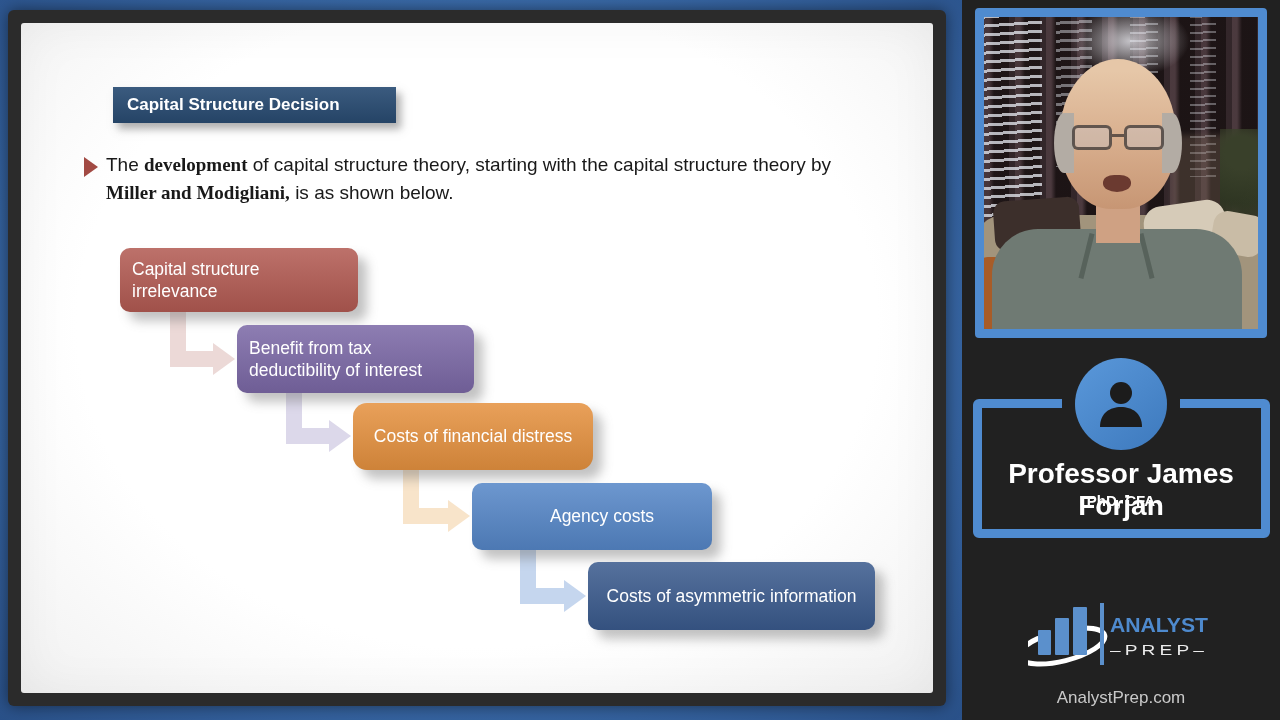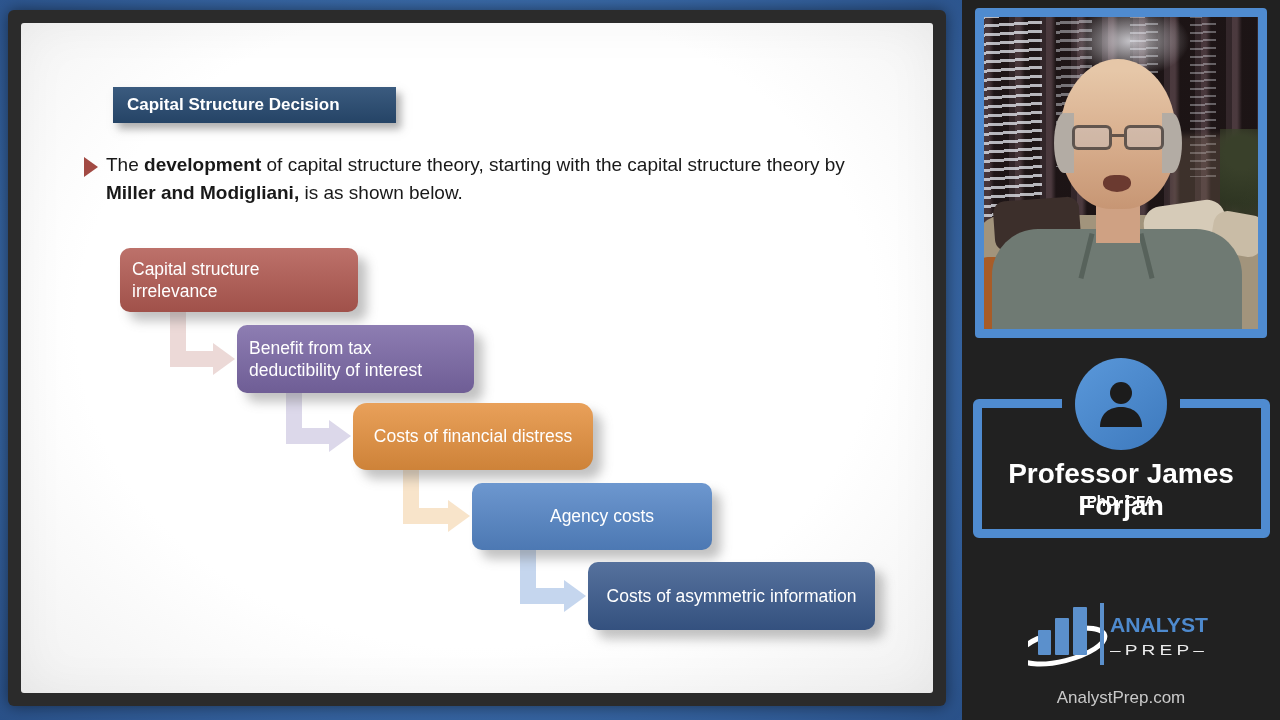--- a/index.html
+++ b/index.html
@@ -22,21 +22,21 @@
                background-image:linear-gradient(rgba(255,255,255,.08), rgba(0,0,0,.12));
                color:#fff; font-weight:bold; font-size:17px;
                display:flex; align-items:center; padding-left:14px;
                box-shadow:5px 6px 8px rgba(95,95,95,.5);margin-left:43px; }
 
   .bullet-row { position:absolute; left:63px; top:128px; width:790px; display:flex; }
   .bullet-marker { width:0; height:0; margin-top:6px; margin-right:8px; flex:0 0 auto;
                    border-left:14px solid var(--bullet);
                    border-top:10px solid transparent; border-bottom:10px solid transparent; }
   .bullet-text { font-size:19px; line-height:28px; color:#191919; width:772px; }
-  .bullet-text b { font-weight:bold; }
+  .bullet-text b { font-weight:bold;font-family:Liberation Serif, serif; }
 
   .arrows { position:absolute; left:0; top:0; width:912px; height:670px; pointer-events:none; }
 
   .step { position:absolute; border-radius:10px; color:#fff;
           display:flex; align-items:center; justify-content:center; text-align:left;
           font-size:17.5px; line-height:1.28; padding:4px 12px;
           background-image:linear-gradient(rgba(255,255,255,.14), rgba(0,0,0,.10));
           box-shadow:9px 9px 11px rgba(110,110,110,.42); }
   .step1 { left:99px;  top:225px; width:238px; height:64px; }
   .step2 { left:216px; top:302px; width:237px; height:68px; }

